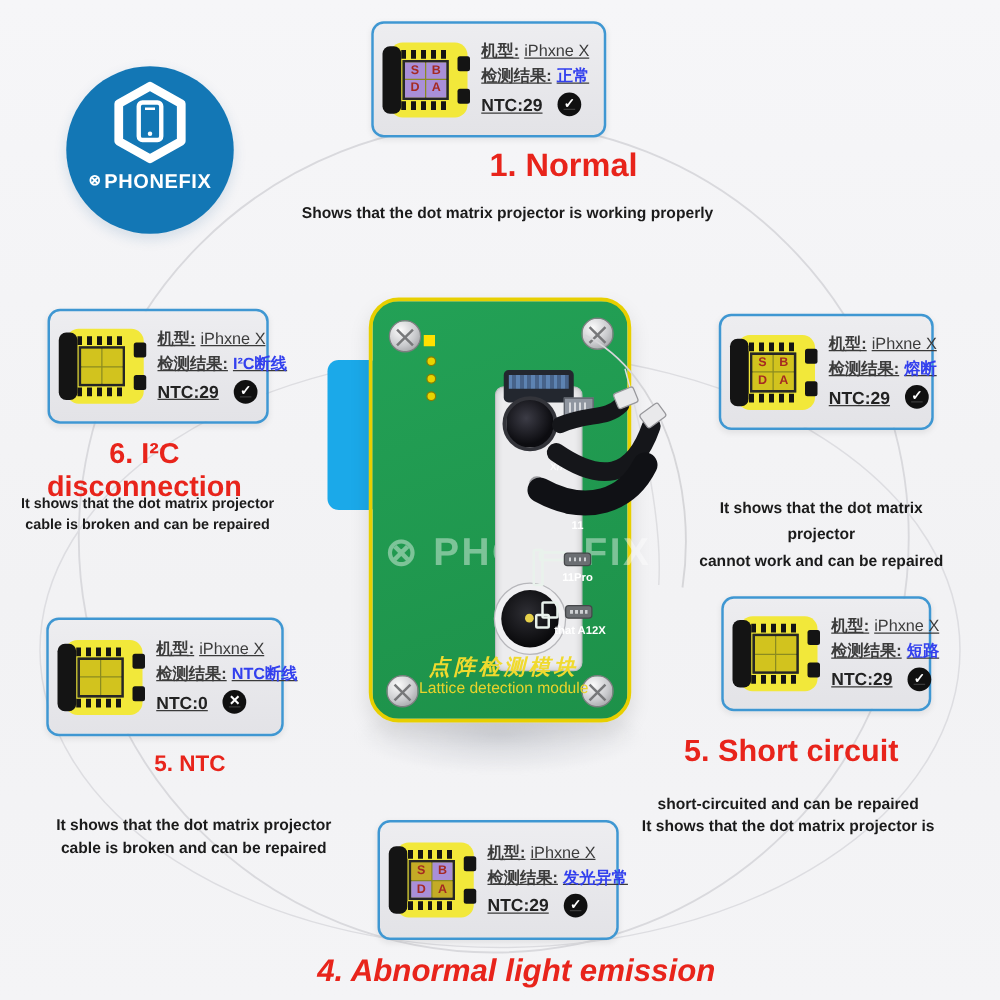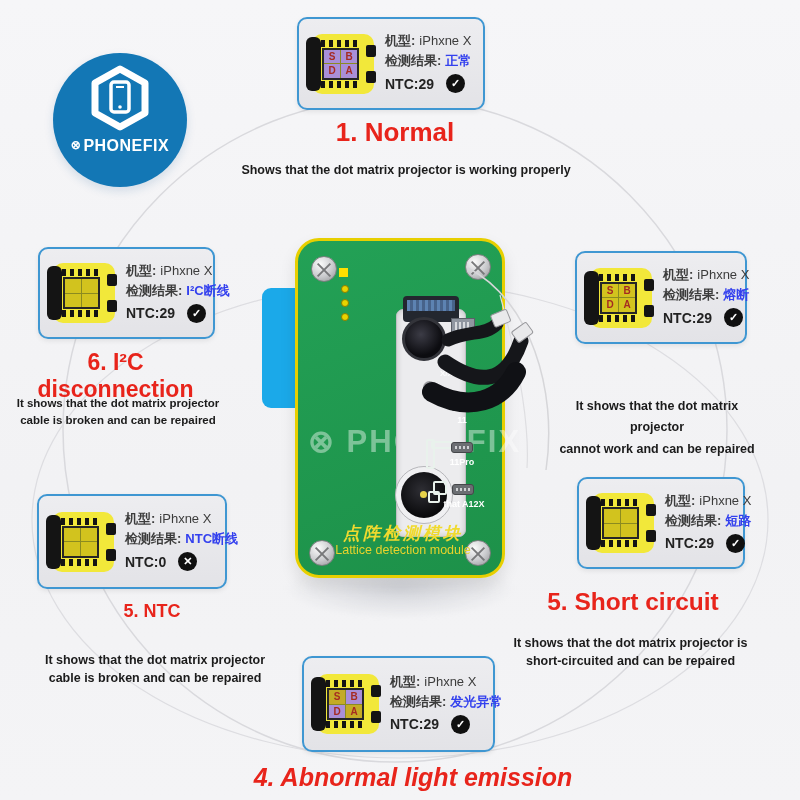--- a/index.html
+++ b/index.html
@@ -34,21 +34,21 @@
   .conn-pad{position:absolute;left:16px;right:17px;top:16px;bottom:16px;border:2px solid #262626;
         display:grid;grid-template-columns:1fr 1fr;grid-template-rows:1fr 1fr;gap:1px;background:#8b8b20;}
   .conn-pad .q{display:flex;align-items:center;justify-content:center;
         font-size:10px;font-weight:bold;color:#a52a22;}
   .conn--purple .q{background:#a98fd8;}
   .conn--yellow .q{background:#d2c31e;}
   .conn--plain .q{color:transparent;}
   .conn--mixed .qs{background:#c4ab26;} .conn--mixed .qb{background:#a98fd8;}
   .conn--mixed .qd{background:#a98fd8;} .conn--mixed .qa{background:#c4ab26;}
 
-  .fields{font-size:13px;color:#3a3a3a;line-height:1;}
+  .fields{font-size:13px;color:#3a3a3a;line-height:1;text-decoration:underline;}
   .frow{display:flex;align-items:center;gap:4px;margin:7px 0;white-space:nowrap;}
   .lab{font-weight:600;color:#3c3c3c;}
   .model{color:#3c3c3c;}
   .res{color:#3340ee;font-weight:bold;}
   .ntc{color:#222;font-weight:600;font-size:14px;}
   .sicon{width:19px;height:19px;border-radius:50%;background:#101010;color:#fff;display:flex;
         align-items:center;justify-content:center;font-size:11px;font-weight:bold;margin-left:8px;flex:none;}
 
   .callout-title{position:absolute;z-index:5;color:#e8241b;font-weight:bold;text-align:center;}
   .callout-desc{position:absolute;z-index:5;color:#1b1b1b;font-weight:bold;font-size:12.5px;
@@ -204,21 +204,21 @@
       <div class="frow">
           <span class="lab">检测结果:</span>
           <span class="res">正常</span>
         </div>
       <div class="frow">
           <span class="ntc">NTC:29</span>
           <span class="sicon">✓</span>
         </div>
     </div>
   </div>
-  <div class="callout-title" style="left:280px;top:117px;width:230px;font-size:26px;">1. Normal</div>
+  <div class="callout-title" style="left:280px;top:117px;width:230px;font-size:26px;text-align:right;">1. Normal</div>
   <div class="callout-desc" style="left:236px;top:161px;width:340px;">
     <div>Shows that the dot matrix projector is working properly</div>
       <div></div>
   </div>
 
   <div class="card" style="left:575px;top:251px;width:172px;height:93px;">
     <div class="conn conn--yellow">
       <div class="conn-yellow"></div>
       <div class="conn-left"></div>
       <div class="conn-teeth t-top"></div>
@@ -277,22 +277,22 @@
           <span class="res">短路</span>
         </div>
       <div class="frow">
           <span class="ntc">NTC:29</span>
           <span class="sicon">✓</span>
         </div>
     </div>
   </div>
   <div class="callout-title" style="left:513px;top:588px;width:240px;font-size:24.5px;">5. Short circuit</div>
   <div class="callout-desc" style="left:508px;top:634px;width:245px;">
-    <div>It shows that the dot matrix projector is</div>
-      <div>short-circuited and can be repaired</div>
+    <div>short-circuited and can be repaired</div>
+      <div>It shows that the dot matrix projector is</div>
   </div>
 
   <div class="card" style="left:302px;top:656px;width:193px;height:96px;">
     <div class="conn conn--mixed">
       <div class="conn-yellow"></div>
       <div class="conn-left"></div>
       <div class="conn-teeth t-top"></div>
       <div class="conn-teeth t-bot"></div>
       <div class="conn-stub s1"></div>
       <div class="conn-stub s2"></div>

